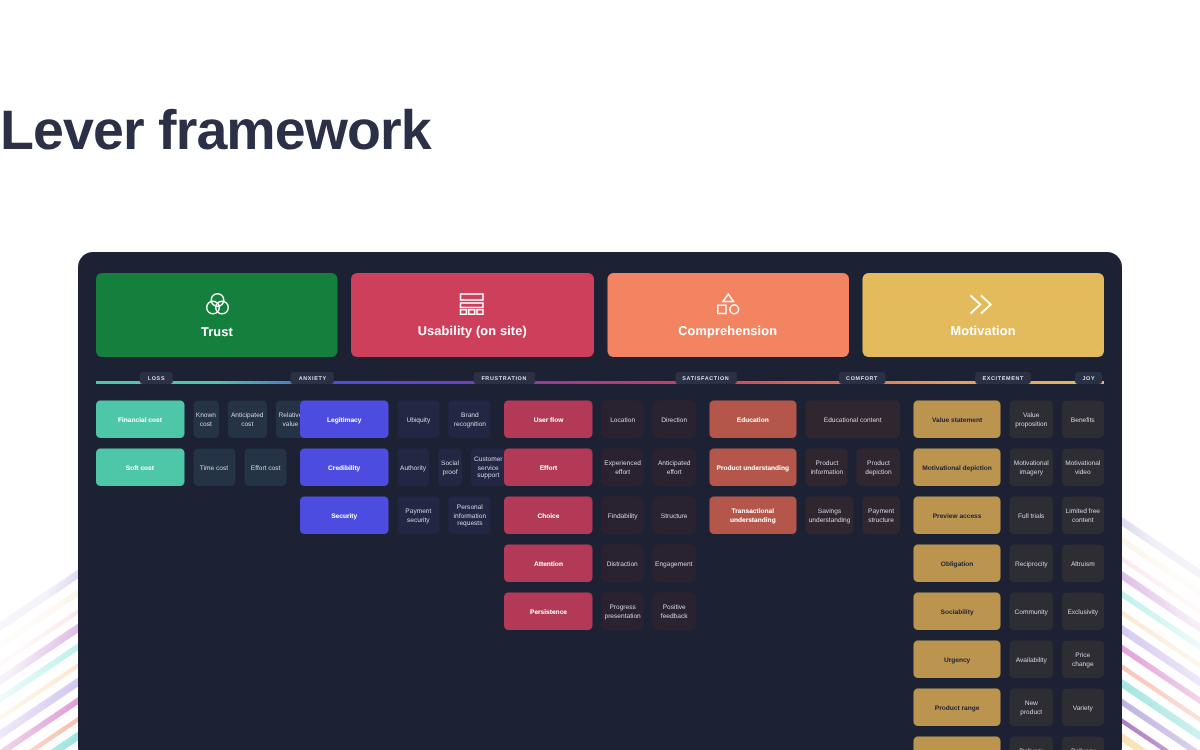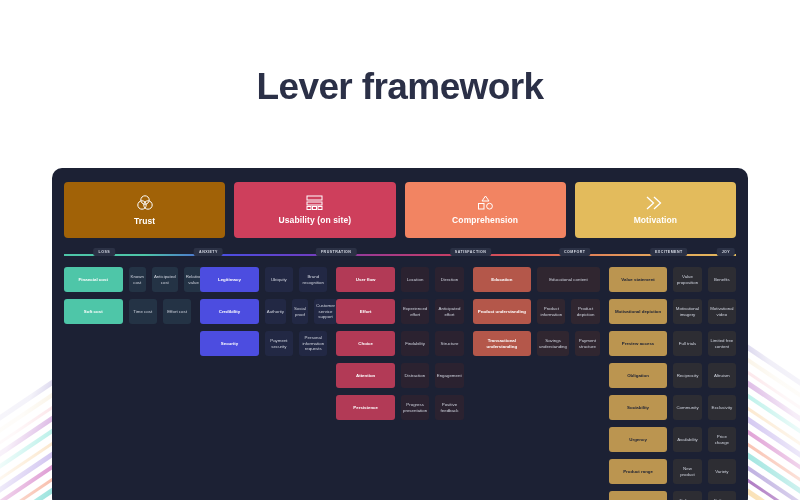--- a/index.html
+++ b/index.html
@@ -27,21 +27,21 @@
   }
   .fade-right{
     position:absolute; bottom:0; right:0; width:300px; height:230px;
     background:linear-gradient(245deg, rgba(255,255,255,1) 0%, rgba(255,255,255,.9) 18%, rgba(255,255,255,0) 44%);
     pointer-events:none;
   }
 
   
   .title {
     position:absolute; top:66px; left:0; width:100%;
-    text-align:center; font-size:37px; font-weight:700;
+    text-align:left; font-size:37px; font-weight:700;
     letter-spacing:-.6px; color:#2b3047;
   }
 
   
   .board {
     position:absolute; left:52px; top:168px; width:696px; height:340px;
     background:#1c2134; border-radius:10px; padding:14px 12px 0 12px;
     z-index:3;
   }
 
@@ -126,21 +126,21 @@
     <div class="band" style="background: rgb(233, 201, 138); opacity: 0.67; height: 4px; bottom: 146px; transform: rotate(34deg);"></div>
     <div class="band" style="background: rgb(74, 53, 168); opacity: 0.79; height: 5px; bottom: 158px; transform: rotate(34deg);"></div>
   </div>
 <div class="fade-left"></div>
 <div class="fade-right"></div>
 
 <div class="title">Lever framework</div>
 
 <div class="board">
   <div class="headcards" id="headcards">
-      <div class="headcard" style="background: #a16207;">
+      <div class="headcard" style="background: #15803d;">
         <span>
           <svg width="16" height="16" viewBox="0 0 16 16">
             <circle cx="8" cy="5" r="4.2" fill="none" stroke="#fff" stroke-width="1"></circle>
             <circle cx="5" cy="10" r="4.2" fill="none" stroke="#fff" stroke-width="1"></circle>
             <circle cx="11" cy="10" r="4.2" fill="none" stroke="#fff" stroke-width="1"></circle>
           </svg>
         </span>
         <span class="hc-label">Trust</span>
       </div>
       <div class="headcard" style="background: rgb(206, 63, 92);">

